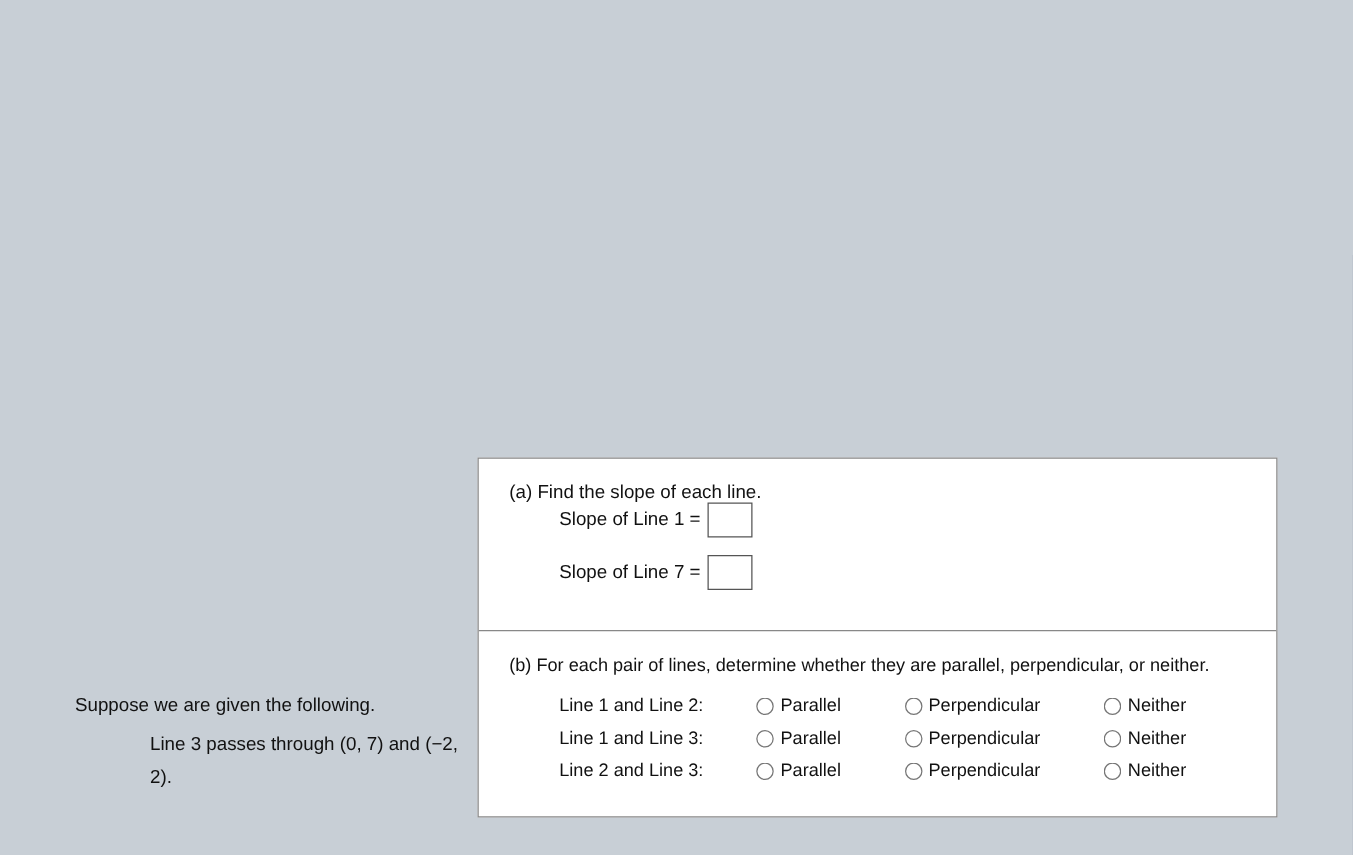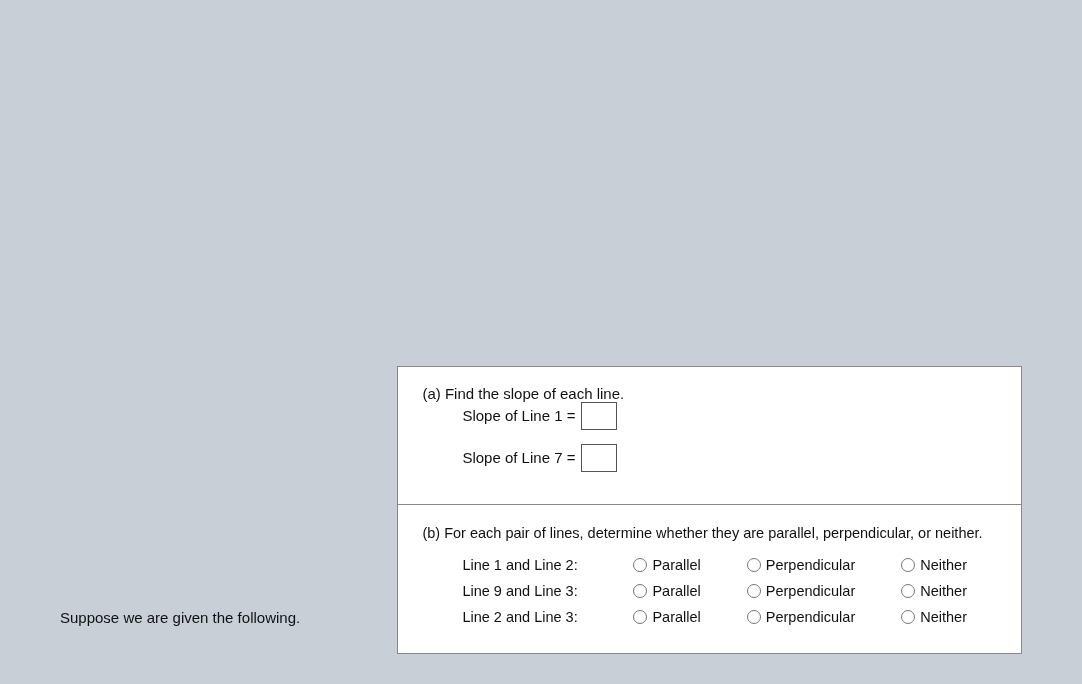--- a/index.html
+++ b/index.html
@@ -96,32 +96,32 @@
       font-size: 14.5px;
       margin-bottom: 14px;
       line-height: 1.4;
     }
 
     .radio-row {
       display: flex;
       align-items: center;
       margin-bottom: 10px;
       padding-left: 40px;
-      gap: 16px;
+      gap: 3px;
     }
 
     .radio-pair-label {
       font-size: 14.5px;
       min-width: 155px;
     }
 
     .radio-option {
       display: flex;
       align-items: center;
-      margin-right: 30px;
+      margin-right: 48px;
       cursor: pointer;
       font-size: 14.5px;
       gap: 5px;
     }
 
     .radio-option input[type="radio"] {
       width: 14px;
       height: 14px;
       cursor: pointer;
     }
@@ -130,20 +130,21 @@
       position: relative;
     }
   </style>
 </head>
 <body>
 
 <div class="page-wrapper">
   <div class="intro-text">
     <p class="suppose">Suppose we are given the following.</p>
     <div class="lines-info">
+      <p>Line 3 passes through (0, 7) and (−2, 2).</p>
     </div>
   </div>
 
   <div class="question-box">
 
     <div class="part-a">
       <div class="part-a-title">(a)  Find the slope of each line.</div>
 
       <div class="slope-row">
         <span class="slope-label">Slope of Line 1 =</span>
@@ -172,21 +173,21 @@
             <input type="radio" name="pair0" value="perpendicular" style="">
             <span>Perpendicular</span>
           </label>
           <label class="radio-option">
             <input type="radio" name="pair0" value="neither" style="">
             <span>Neither</span>
           </label>
         </div>
 
         <div class="radio-row">
-          <span class="radio-pair-label">Line 9 and Line 3:</span>
+          <span class="radio-pair-label">Line 1 and Line 3:</span>
           <label class="radio-option">
             <input type="radio" name="pair1" value="parallel" style="">
             <span>Parallel</span>
           </label>
           <label class="radio-option">
             <input type="radio" name="pair1" value="perpendicular" style="">
             <span>Perpendicular</span>
           </label>
           <label class="radio-option">
             <input type="radio" name="pair1" value="neither" style="">

